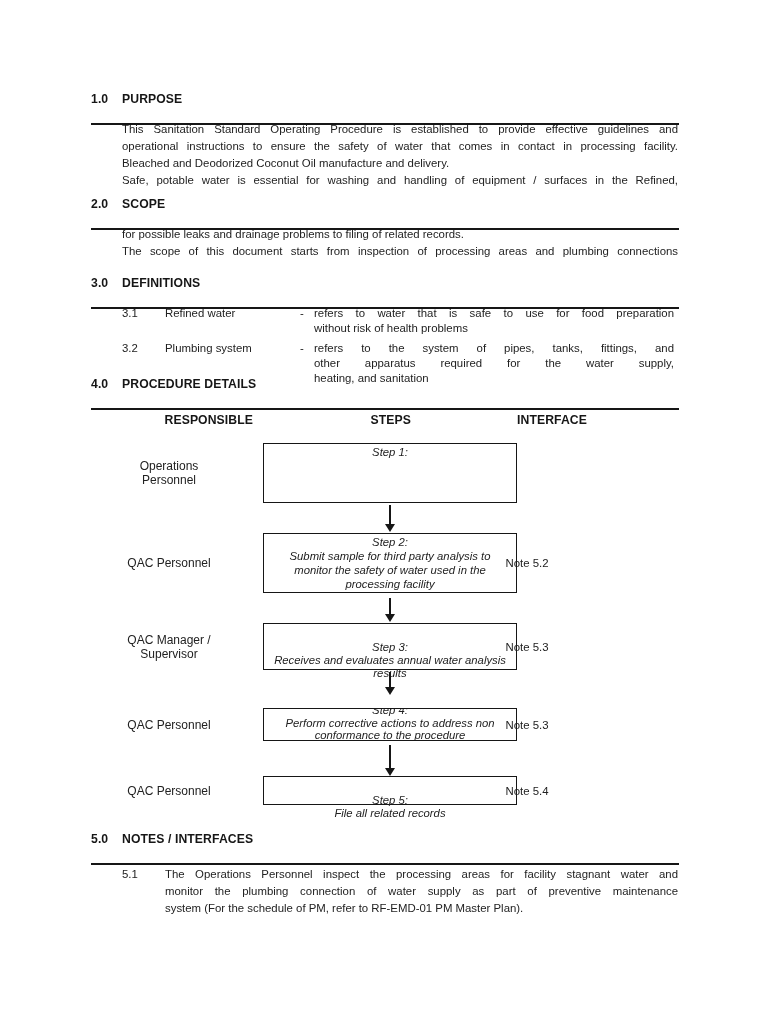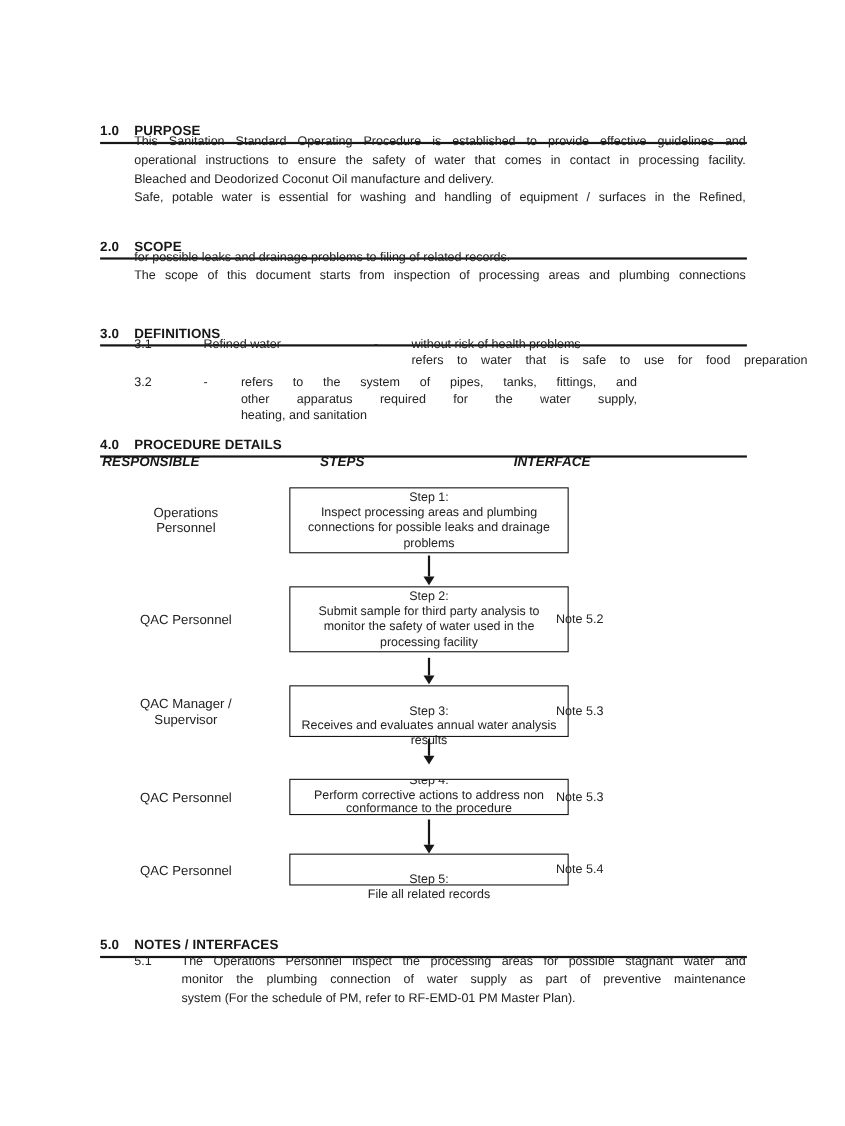--- a/index.html
+++ b/index.html
@@ -4,41 +4,41 @@
 <style>
   html,body{margin:0;padding:0;}
   body{
     width:768px;height:1024px;background:#ffffff;overflow:hidden;position:relative;
     font-family:"Liberation Sans","DejaVu Sans",sans-serif;color:#1c1c1c;
   }
   .abs{position:absolute;}
   
   .sec-heading{
     position:absolute;left:91px;width:588px;
-    border-bottom:2px solid #161616;padding-bottom:3px;
-    font-weight:bold;font-size:12.2px;color:#161616;letter-spacing:.1px;margin-top:20px;
+    border-bottom:2px solid #161616;padding-bottom:17px;
+    font-weight:bold;font-size:12.2px;color:#161616;letter-spacing:.1px;
   }
   .sec-num{display:inline-block;width:31px;}
   
   .para{position:absolute;font-size:11.4px;line-height:17px;color:#222;}
   .pline{text-align:justify;}
   .pline.stretch{text-align-last:justify;}
   
-  .def-row{display:flex;margin-bottom:5px;font-size:11.4px;line-height:15px;color:#222;gap:20px;}
+  .def-row{display:flex;margin-bottom:5px;font-size:11.4px;line-height:15px;color:#222;}
   .def-num{width:43px;flex:none;}
   .def-term{width:135px;flex:none;}
   .def-dash{width:14px;flex:none;}
   .def-text{width:360px;flex:none;}
   
-  .col-head{position:absolute;top:413px;font-weight:bold;font-size:12.2px;color:#161616;text-align:left;letter-spacing:.1px;font-style:italic;}
+  .col-head{position:absolute;top:413px;font-weight:bold;font-size:12.2px;color:#161616;text-align:right;letter-spacing:.1px;}
   .flow-label{position:absolute;left:123px;width:92px;display:flex;align-items:center;justify-content:center;
     text-align:center;font-size:12px;line-height:14px;color:#222;}
   .stepbox{position:absolute;left:263px;width:254px;border:1.5px solid #161616;box-ssizing:border-box;box-sizing:border-box;
     text-align:center;font-size:11.3px;line-height:14px;color:#222;}
-  .box-inner{padding:1px 7px 0;}
+  .box-inner{padding:1px 7px 0;font-style:italic;}
   .stepbox.clipped{overflow:hidden;}
   .stepbox.clipped .box-inner{margin-top:-6px;line-height:12.5px;}
   .stepbox.tight .box-inner{line-height:13px;padding-top:1px;margin-top:16px;}
   .flow-note{position:absolute;left:487px;width:80px;display:flex;align-items:center;justify-content:center;
     font-size:11.4px;color:#222;}
   .arrow{position:absolute;width:12px;display:flex;flex-direction:column;align-items:center;}
   .arrow-stem{width:2px;background:#161616;}
   .arrow-stem.thin{width:1.2px;}
   .arrow-head{width:0;height:0;border-left:5.5px solid transparent;border-right:5.5px solid transparent;border-top:8px solid #161616;}
   
@@ -69,26 +69,27 @@
 
 <div class="sec-heading" style="top:276px">
   <span class="sec-num">3.0</span><span class="sec-title">DEFINITIONS</span>
 </div>
 <div class="abs" style="top:306px;left:122px;width:556px">
   <div class="def-row">
     <div class="def-num">3.1</div>
     <div class="def-term">Refined water</div>
     <div class="def-dash">-</div>
     <div class="def-text">
+        <div class="pline stretch">refers to water that is safe to use for food preparation</div>
         <div class="pline">without risk of health problems</div>
-        <div class="pline stretch">refers to water that is safe to use for food preparation</div>
       </div>
   </div>
   <div class="def-row">
     <div class="def-num">3.2</div>
+    <div class="def-term">Plumbing system</div>
     <div class="def-dash">-</div>
     <div class="def-text">
         <div class="pline stretch">refers to the system of pipes, tanks, fittings, and</div>
         <div class="pline stretch">other apparatus required for the water supply,</div>
         <div class="pline">heating, and sanitation</div>
       </div>
   </div>
 </div>
 
 <div class="sec-heading" style="top:377px">
@@ -96,21 +97,20 @@
 </div>
 
 <div class="col-head" style="left:93px;width:160px">RESPONSIBLE</div>
 <div class="col-head" style="left:291px;width:120px">STEPS</div>
 <div class="col-head" style="left:467px;width:120px">INTERFACE</div>
 
 <div class="flow-label" style="top:443px;height:60px">Operations Personnel</div>
 <div class="stepbox" style="top:443px;height:60px">
   <div class="box-inner">
     <div>Step 1:</div>
-    <div>Inspect processing areas and plumbing connections for possible leaks and drainage problems</div>
   </div>
 </div>
 <div class="arrow" style="left:384px;top:505px">
   <div class="arrow-stem" style="height:19px"></div>
   <div class="arrow-head"></div>
 </div>
 
 <div class="flow-label" style="top:533px;height:60px">QAC Personnel</div>
 <div class="stepbox" style="top:533px;height:60px">
   <div class="box-inner">
@@ -159,18 +159,18 @@
 </div>
 <div class="flow-note" style="top:776px;height:29px">Note 5.4</div>
 
 <div class="sec-heading" style="top:832px">
   <span class="sec-num">5.0</span><span class="sec-title">NOTES / INTERFACES</span>
 </div>
 <div class="abs" style="top:866px;left:122px">
   <div class="note-row">
     <div class="note-num">5.1</div>
     <div class="note-text">
-        <div class="pline stretch">The Operations Personnel inspect the processing areas for possible stagnant water and</div>
+        <div class="pline stretch">The Operations Personnel inspect the processing areas for facility stagnant water and</div>
         <div class="pline stretch">monitor the plumbing connection of water supply as part of preventive maintenance</div>
         <div class="pline">system (For the schedule of PM, refer to RF-EMD-01 PM Master Plan).</div>
       </div>
   </div>
 </div>
 
 </body></html>

